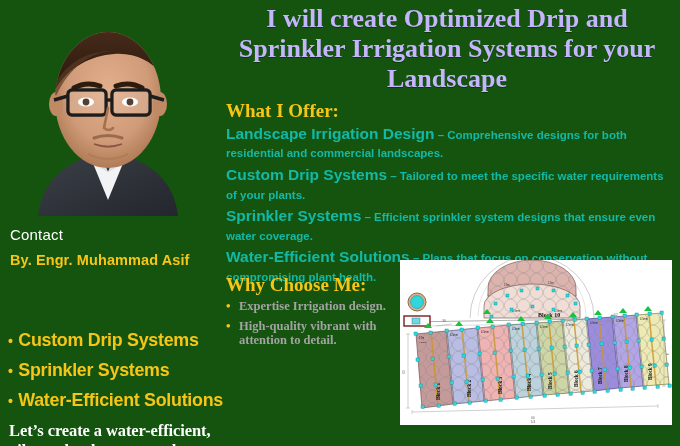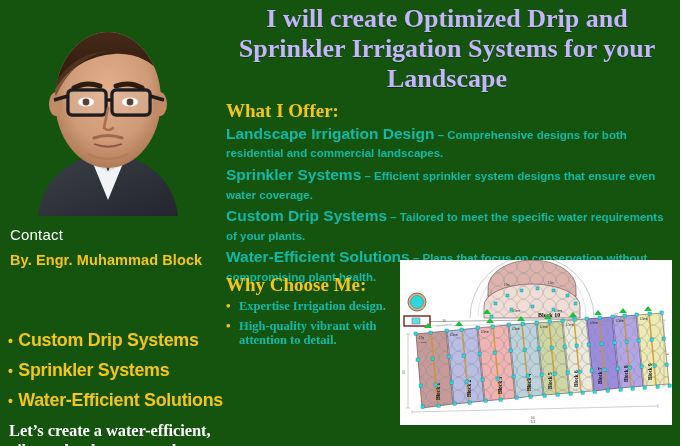--- a/index.html
+++ b/index.html
@@ -63,21 +63,21 @@
     color:#14b8a6;font-family:Liberation Sans, sans-serif;
     line-height:1.16;margin-top:4px;
   }
   .offer-term{font-weight:bold;font-size:15.5px;}
   .offer-desc{font-weight:bold;font-size:11.5px;}
 
   .why-block{position:absolute;left:226px;top:275px;width:175px;}
   .why-list{margin:4px 0 0 0;padding:0;list-style:none;}
   .why-list li{
     position:relative;padding-left:13px;margin-bottom:5px;
-    color:#14b8a6;font-weight:bold;font-size:12.5px;
+    color:#a3a3a3;font-weight:bold;font-size:12.5px;
     line-height:1.18;font-family:"Liberation Serif",serif;
   }
   .why-list li::before{
     content:"\2022";position:absolute;left:0;top:-1px;
     color:#f5c518;font-size:13px;
   }
 
   
   .plan-panel{
     position:absolute;left:400px;top:260px;width:272px;height:165px;
@@ -155,21 +155,21 @@
 
         <path d="M72 134 q14 -5 28 0" stroke="#6b4427" stroke-width="3.2" fill="none" opacity=".55" stroke-linecap="round"></path>
         <path d="M72 140 q14 8 28 0 q-14 4 -28 0 Z" fill="#b2715f"></path>
         <path d="M72 140 q14 5 28 0" stroke="#8e5243" stroke-width="1.6" fill="none"></path>
 
         <path d="M66 150 q20 10 40 0" stroke="#a8714c" stroke-width="2" fill="none" opacity=".5"></path>
       </svg>
     </div>
 
     <div class="contact-label">Contact</div>
-    <div class="contact-name">By. Engr. Muhammad Block</div>
+    <div class="contact-name">By. Engr. Muhammad Asif</div>
 
     <div class="left-bullets">
       <div class="lb-item">
         <span class="lb-dot">•</span>
         <span>Custom Drip Systems</span>
       </div>
       <div class="lb-item">
         <span class="lb-dot">•</span>
         <span>Sprinkler Systems</span>
       </div>
@@ -184,24 +184,24 @@
 
   <div class="headline">I will create Optimized Drip and Sprinkler Irrigation Systems for your Landscape</div>
 
   <div class="offer-block">
     <div class="sec-head">What I Offer:</div>
 
     <div class="offer-item">
       <span class="offer-term">Landscape Irrigation Design</span><span class="offer-desc"> – Comprehensive designs for both residential and commercial landscapes.</span>
     </div>
     <div class="offer-item">
+      <span class="offer-term">Custom Drip Systems</span><span class="offer-desc"> – Tailored to meet the specific water requirements of your plants.</span>
+    </div>
+    <div class="offer-item">
       <span class="offer-term">Sprinkler Systems</span><span class="offer-desc"> – Efficient sprinkler system designs that ensure even water coverage.</span>
-    </div>
-    <div class="offer-item">
-      <span class="offer-term">Custom Drip Systems</span><span class="offer-desc"> – Tailored to meet the specific water requirements of your plants.</span>
     </div>
     <div class="offer-item">
       <span class="offer-term">Water-Efficient Solutions</span><span class="offer-desc"> – Plans that focus on conservation without compromising plant health.</span>
     </div>
   </div>
 
   <div class="why-block">
     <div class="sec-head">Why Choose Me:</div>
     <ul class="why-list">
       <li>Expertise Irrigation design.</li>

